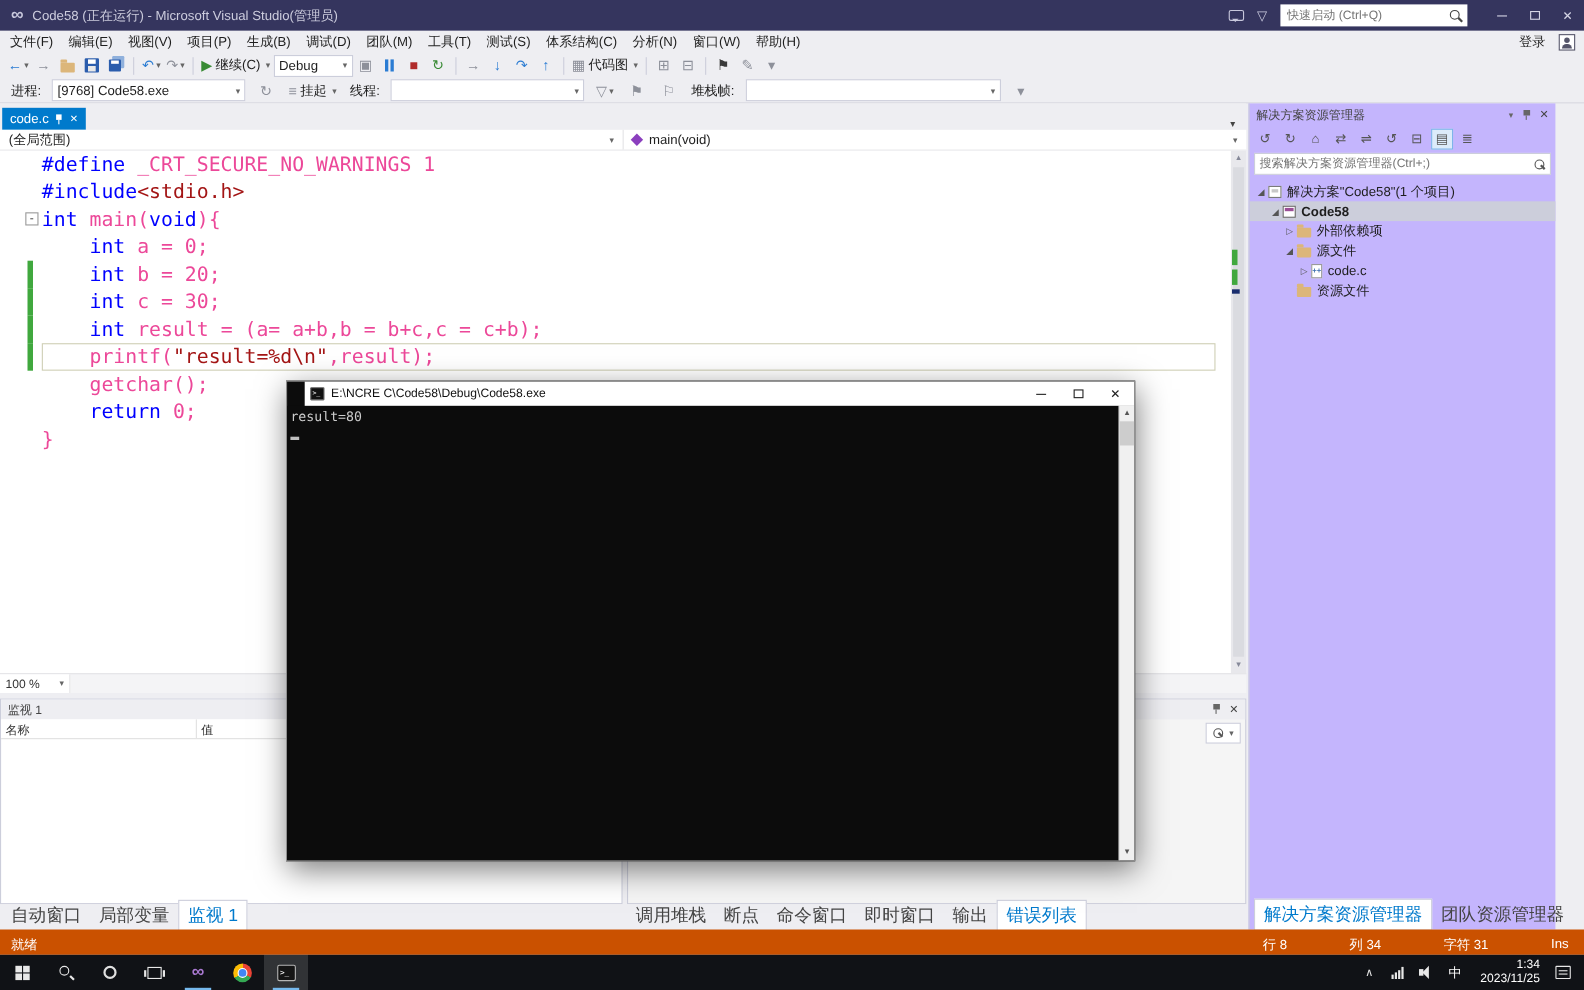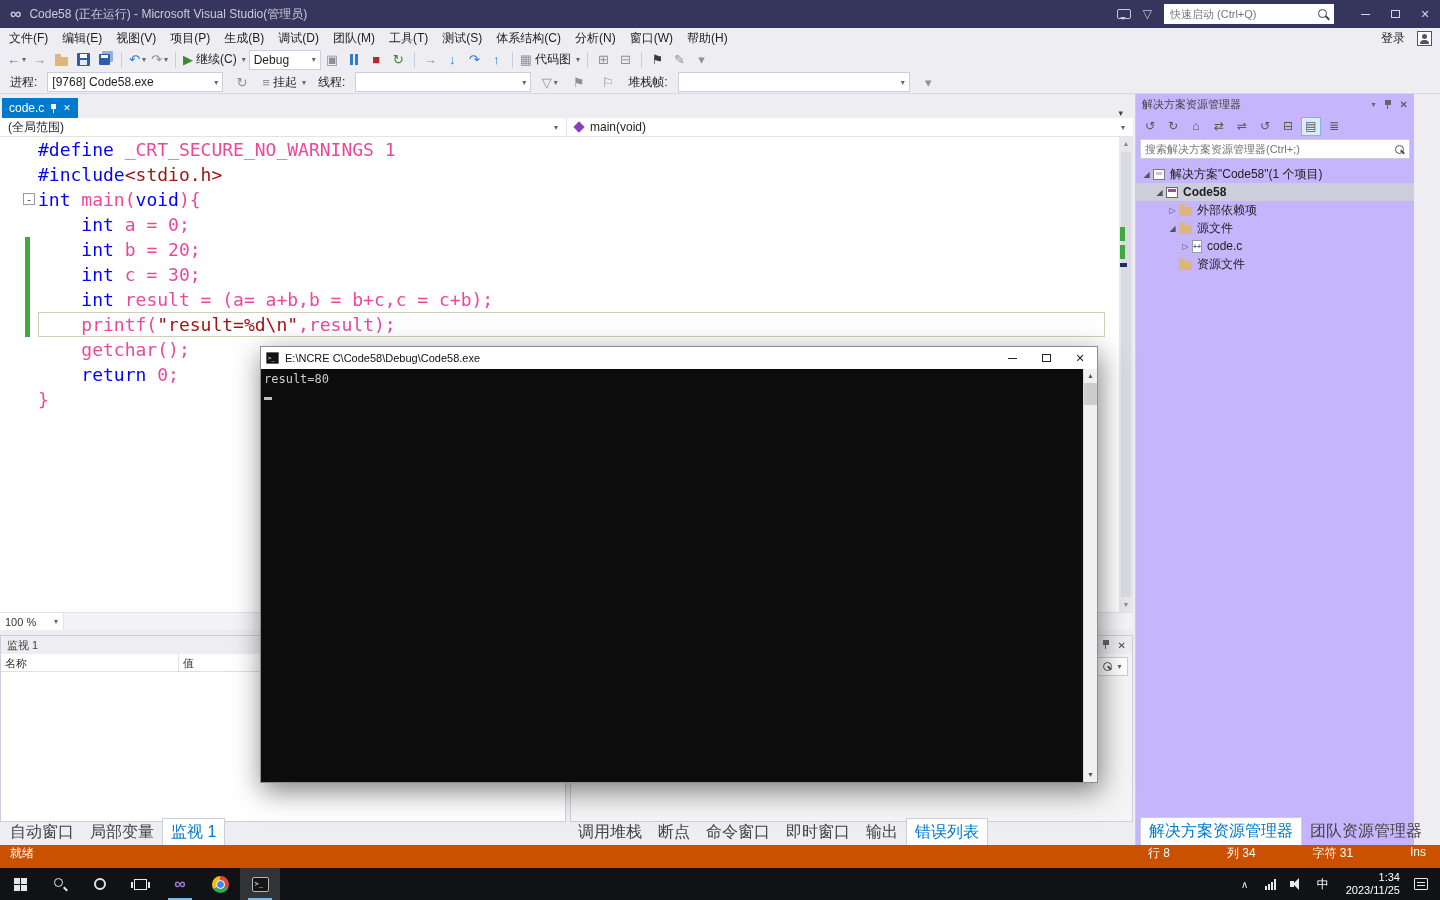--- a/index.html
+++ b/index.html
@@ -131,21 +131,21 @@
   .icon-solution{width:12px;height:11px;border:1px solid #7A7A7A;background:#fff;}
   .icon-solution::before{content:"";position:absolute;top:2px;left:2px;right:2px;height:3px;background:#C8C8C8;}
   .icon-project{width:12px;height:11px;border:1px solid #666;background:#fff;}
   .icon-project::before{content:"";position:absolute;top:1px;left:1px;right:1px;height:3px;background:#9B4F96;}
   .icon-folder{width:13px;height:9px;background:#DCB67A;border-radius:1px;margin-top:3px;}
   .icon-folder::before{content:"";position:absolute;top:-3px;left:0;width:6px;height:3px;background:#DCB67A;border-radius:1px 1px 0 0;}
   .icon-cfile{width:10px;height:13px;border:1px solid #9A9A9A;background:#fff;font-size:7px;font-weight:bold;color:#3B6EAF;text-align:center;line-height:11px;}
   .rp-tabs{position:absolute;left:0;bottom:4px;height:20px;display:flex;align-items:center;padding-left:4px;}
 
   
-  .statusbar{position:absolute;left:0;top:845px;width:1440px;height:23px;background:#CA5100;color:#fff;display:flex;align-items:flex-start;font-size:12px;}
+  .statusbar{position:absolute;left:0;top:845px;width:1440px;height:23px;background:#CA5100;color:#fff;display:flex;align-items:flex-end;font-size:12px;}
   .sb-ready{padding-left:10px;}
   .sb-right{margin-left:auto;display:flex;width:292px;justify-content:space-between;padding-right:14px;}
 
   
   .taskbar{position:absolute;left:0;top:868px;width:1440px;height:32px;background:#101216;display:flex;align-items:center;color:#E8E8E8;}
   .tk-item{width:40px;height:32px;display:flex;align-items:center;justify-content:center;position:relative;flex:none;}
   .tk-item.running::after{content:"";position:absolute;bottom:0;left:8px;right:8px;height:2px;background:#76B9ED;}
   .tk-item.active-app{background:rgba(255,255,255,0.14);}
   .win-grid{display:grid;grid-template-columns:6px 6px;grid-template-rows:6px 6px;gap:1px;}
   .win-grid span{background:#E8E8E8;}
@@ -164,21 +164,21 @@
   .net-bars span{width:2px;background:#E8E8E8;display:inline-block;}
   .spk{position:relative;width:13px;height:12px;}
   .spk::before{content:"";position:absolute;left:0;top:3px;width:4px;height:6px;background:#E8E8E8;}
   .spk::after{content:"";position:absolute;left:3px;top:0;border-top:6px solid transparent;border-bottom:6px solid transparent;border-right:6px solid #E8E8E8;}
   .ime{font-size:12px;color:#fff;}
   .clock{display:flex;flex-direction:column;align-items:flex-end;font-size:11px;line-height:13px;padding:0 10px;color:#fff;}
   .notif{width:14px;height:12px;border:1px solid #E8E8E8;border-radius:1px;position:relative;margin:0 12px 0 4px;}
   .notif::before{content:"";position:absolute;left:2px;top:3px;right:2px;height:1px;background:#E8E8E8;box-shadow:0 3px 0 #E8E8E8;}
 
   
-  .console-win{position:absolute;left:260px;top:346px;width:838px;height:437px;background:#0C0C0C;border:1px solid #8F8F8F;box-shadow:2px 8px 26px rgba(0,0,0,0.5);z-index:100;}
+  .console-win{position:absolute;left:260px;top:346px;width:772px;height:437px;background:#0C0C0C;border:1px solid #8F8F8F;box-shadow:2px 8px 26px rgba(0,0,0,0.5);z-index:100;padding-left:16px;}
   .console-titlebar{height:22px;background:#fff;display:flex;align-items:center;padding-left:5px;}
   .console-icon{width:13px;height:12px;background:#111;border:1px solid #666;border-radius:1px;margin-right:6px;color:#fff;font-size:6px;line-height:10px;padding-left:1px;font-family:"DejaVu Sans Mono",monospace;flex:none;}
   .console-title{font-size:11px;color:#111;white-space:nowrap;}
   .console-btns{margin-left:auto;display:flex;height:100%;}
   .cbtn{width:34px;display:flex;align-items:center;justify-content:center;color:#222;font-size:11px;}
   .console-body{position:absolute;left:0;top:22px;right:14px;bottom:0;background:#0C0C0C;padding:3px 3px;font-family:"DejaVu Sans Mono","Liberation Mono",monospace;font-size:12px;line-height:15px;color:#CCCCCC;}
   .console-cursor{display:inline-block;width:8px;height:3px;background:#C0C0C0;margin-top:10px;}
   .console-scroll{position:absolute;right:0;top:22px;bottom:0;width:14px;background:#F0F0F0;border-left:1px solid #DADADA;}
   .cs-arrow{position:absolute;left:0;width:13px;height:14px;font-size:7px;color:#555;text-align:center;line-height:14px;}
   .cs-arrow.up{top:0;} .cs-arrow.down{bottom:0;}

